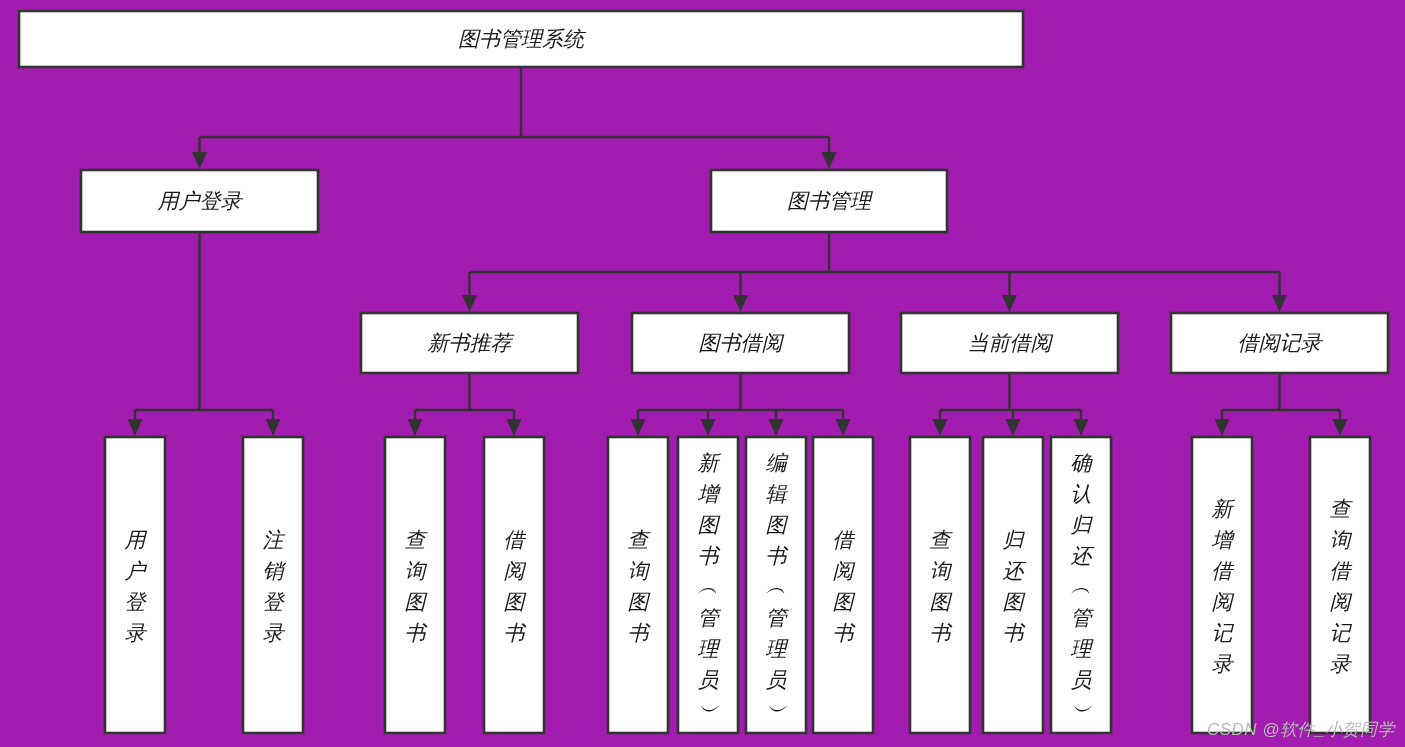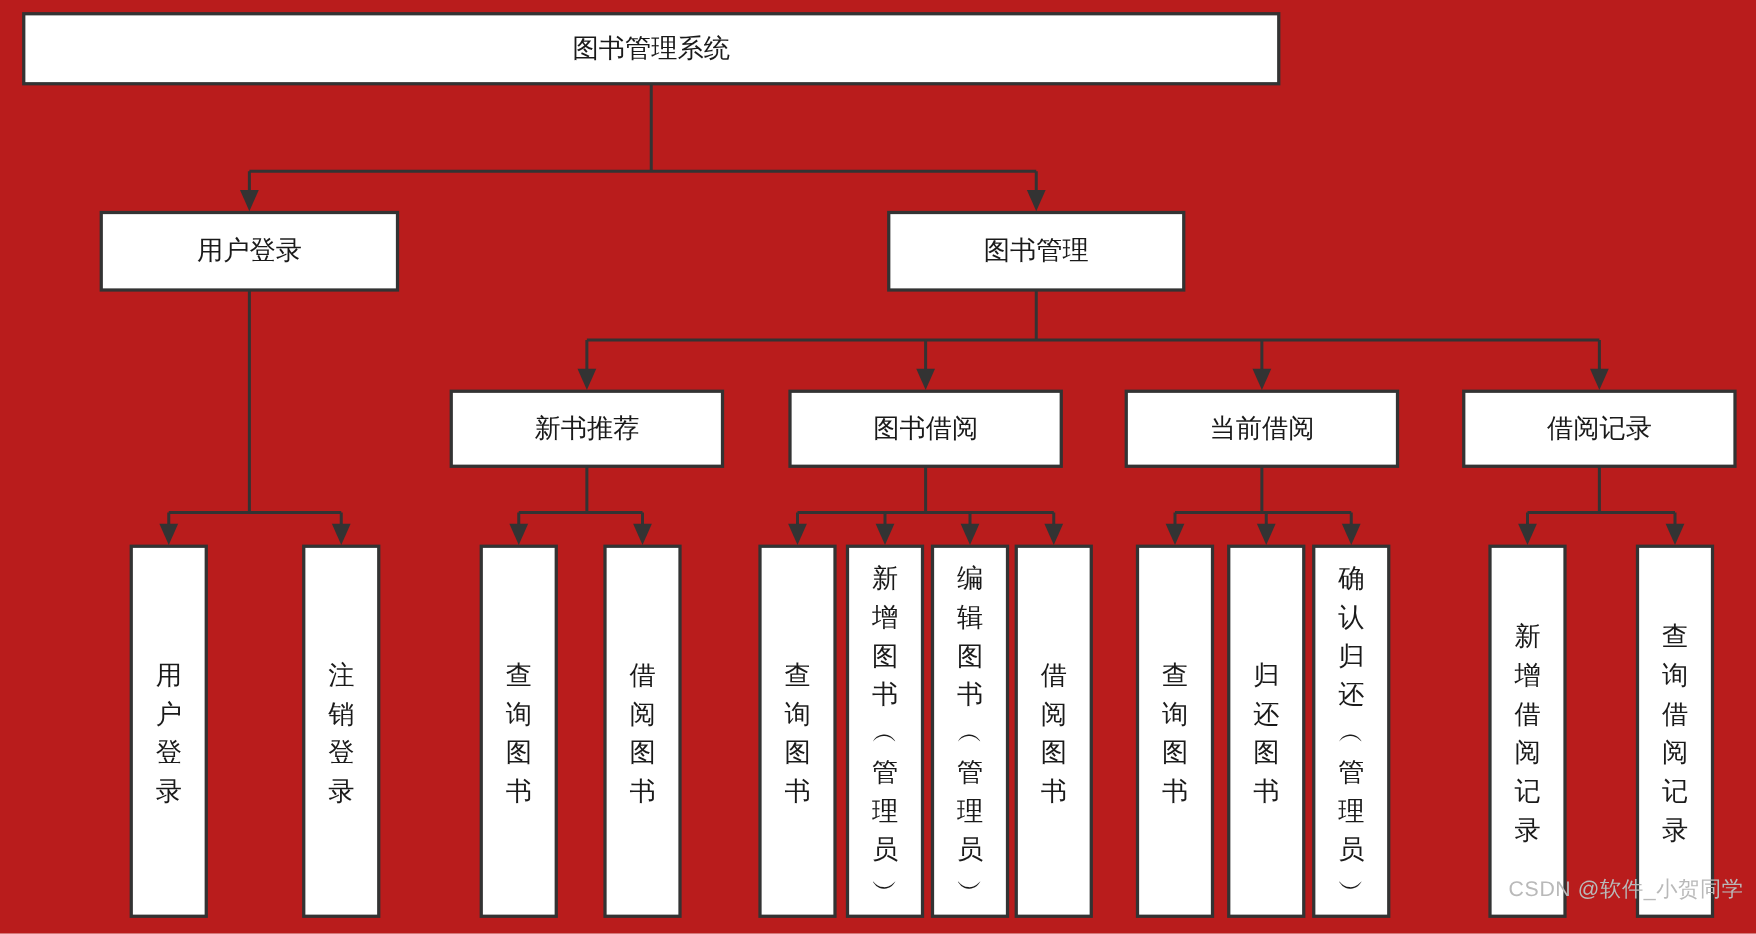--- a/index.html
+++ b/index.html
@@ -8,22 +8,23 @@
     padding: 0;
     background: #ffffff;
   }
   body {
     font-family: "Liberation Sans", "DejaVu Sans", sans-serif;
   }
   #diagram-root {
     position: relative;
     width: 1405px;
     height: 747px;
-    background: #b91c1c;
+    background: #a21caf;
     overflow: hidden;
+    font-style: italic;
   }
   svg.diagram-canvas {
     position: absolute;
     left: 0;
     top: 0;
     width: 1405px;
     height: 747px;
     display: block;
   }
   .node-box {
@@ -50,21 +51,21 @@
     fill: none;
     stroke-linecap: butt;
   }
   .arrow-head {
     fill: #333333;
     stroke: none;
   }
   .watermark {
     position: absolute;
     right: 10px;
-    bottom: 24px;
+    bottom: 6px;
     font-family: "Liberation Sans", "DejaVu Sans", sans-serif;
     font-size: 17px;
     color: #b9b9b9;
     letter-spacing: 0.5px;
     white-space: nowrap;
     pointer-events: none;
   }
 </style>
 </head>
 <body>

